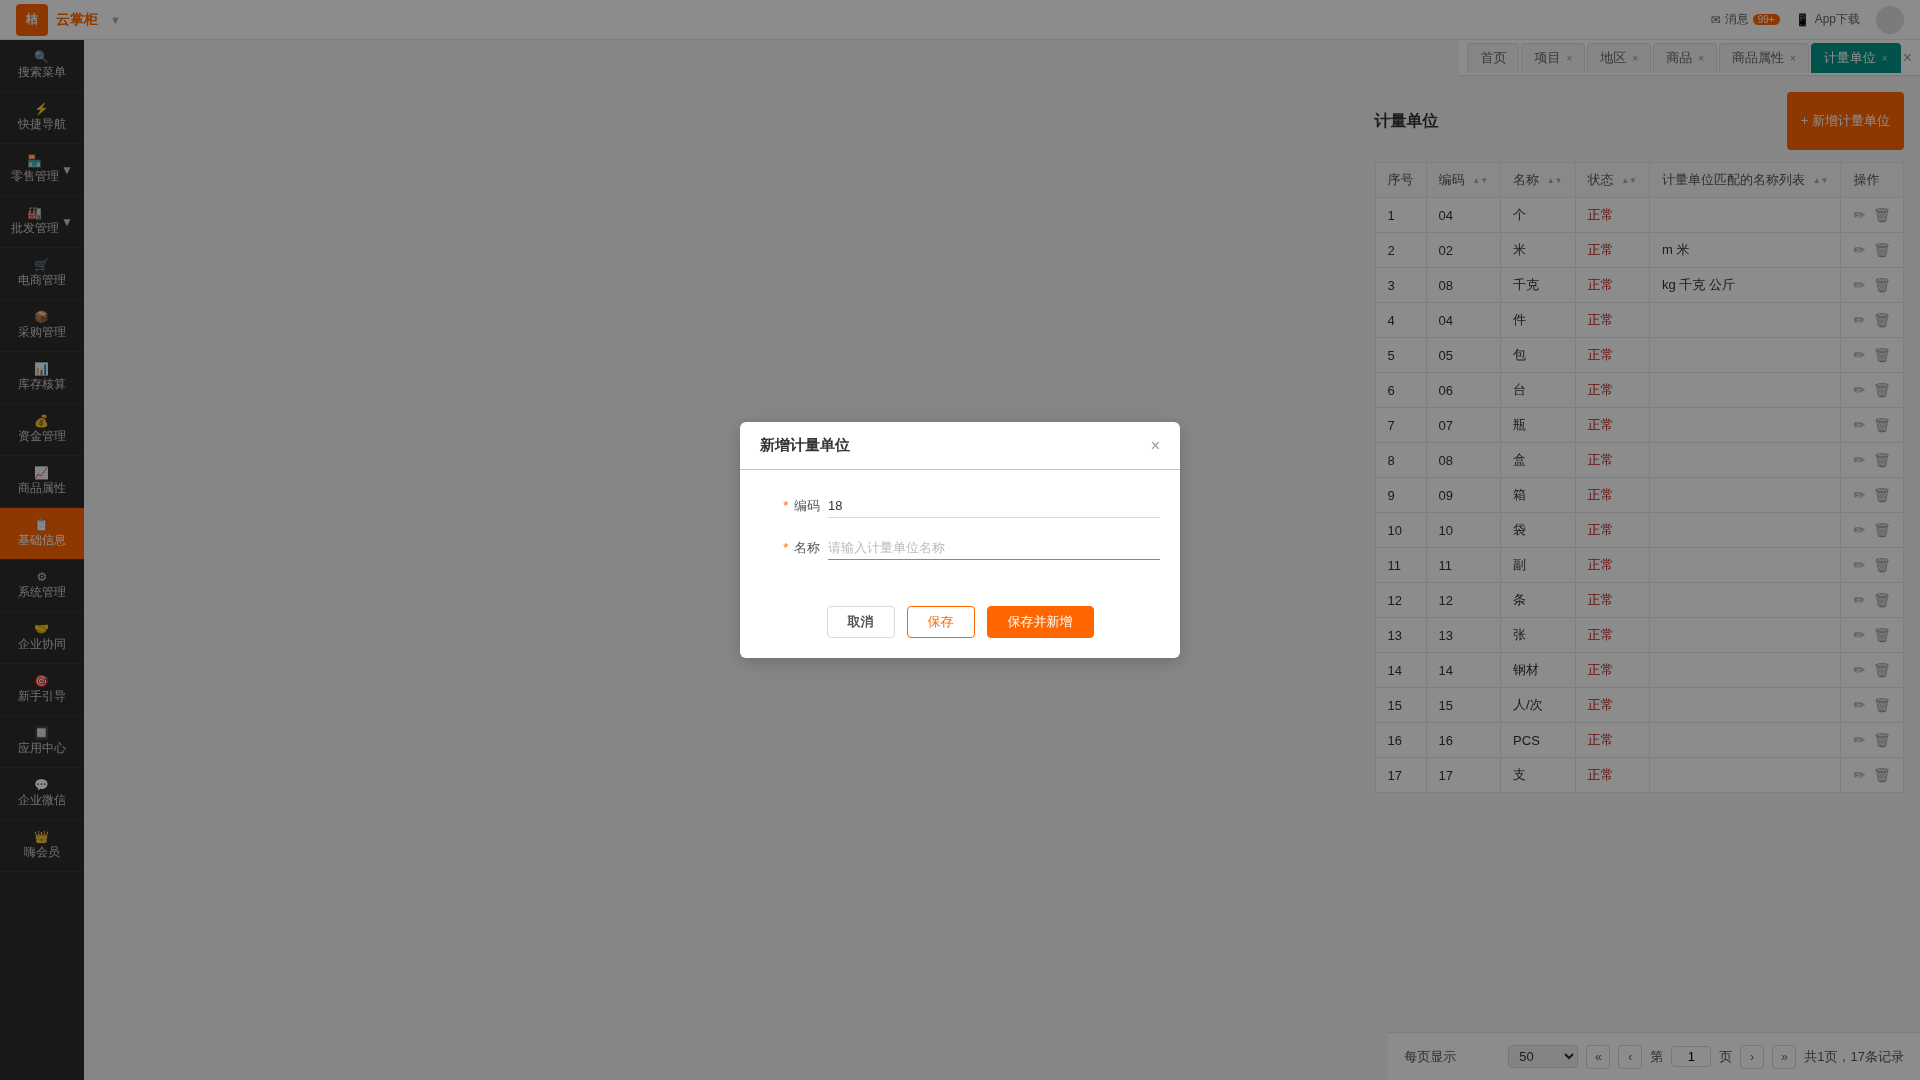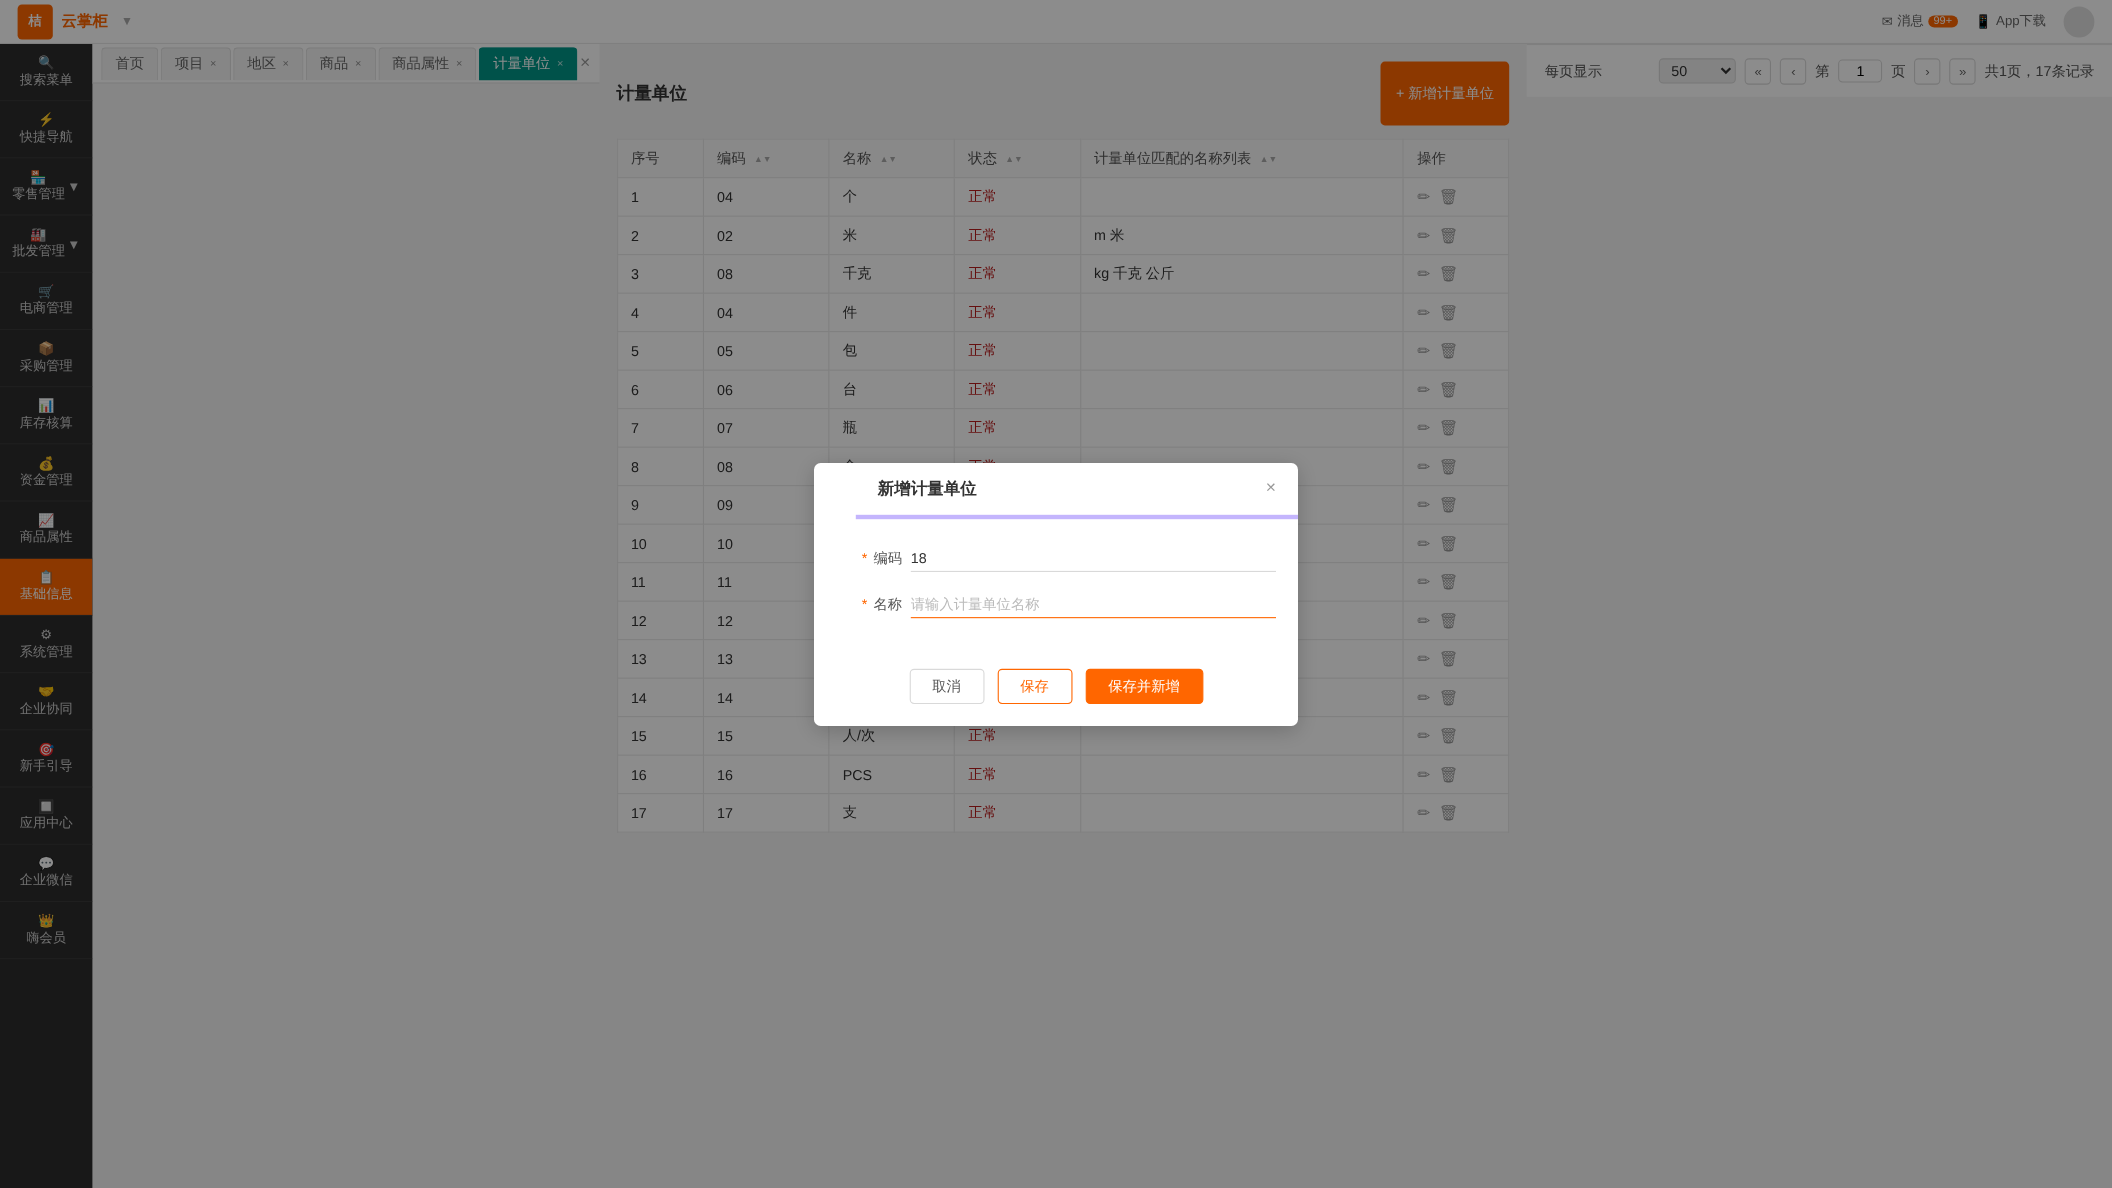--- a/index.html
+++ b/index.html
@@ -97,22 +97,23 @@
       display: flex;
       align-items: center;
       justify-content: center;
       gap: 2px;
     }
 
     
     .content-area {
       flex: 1;
       display: flex;
-      flex-direction: row;
+      flex-direction: column;
       overflow: hidden;
+      align-items: flex-end;
     }
 
     
     .tab-bar {
       height: 36px;
       background: #fff;
       border-bottom: 1px solid #e0e0e0;
       display: flex;
       align-items: center;
       padding: 0 8px;
@@ -280,25 +281,24 @@
 
     
     .modal {
       background: #fff;
       border-radius: 6px;
       width: 440px;
       box-shadow: 0 4px 20px rgba(0,0,0,0.2);
     }
     .modal-header {
       padding: 14px 20px;
-      border-bottom: 4px solid #c4b5fd;
+      border-bottom: 1px solid #c4b5fd;
       display: flex;
       align-items: center;
       justify-content: space-between;
-      margin-left: 38px;
     }
     .modal-title {
       font-size: 15px;
       font-weight: bold;
       color: #333;
     }
     .modal-close {
       cursor: pointer;
       color: #999;
       font-size: 16px;
@@ -343,20 +343,21 @@
       gap: 12px;
     }
     .btn-cancel {
       border: 1px solid #d9d9d9;
       background: #fff;
       border-radius: 4px;
       padding: 6px 20px;
       font-size: 13px;
       cursor: pointer;
       color: #555;
+      font-weight: bold;
     }
     .btn-save {
       border: 1px solid #f60;
       background: #fff;
       border-radius: 4px;
       padding: 6px 20px;
       font-size: 13px;
       cursor: pointer;
       color: #f60;
     }

